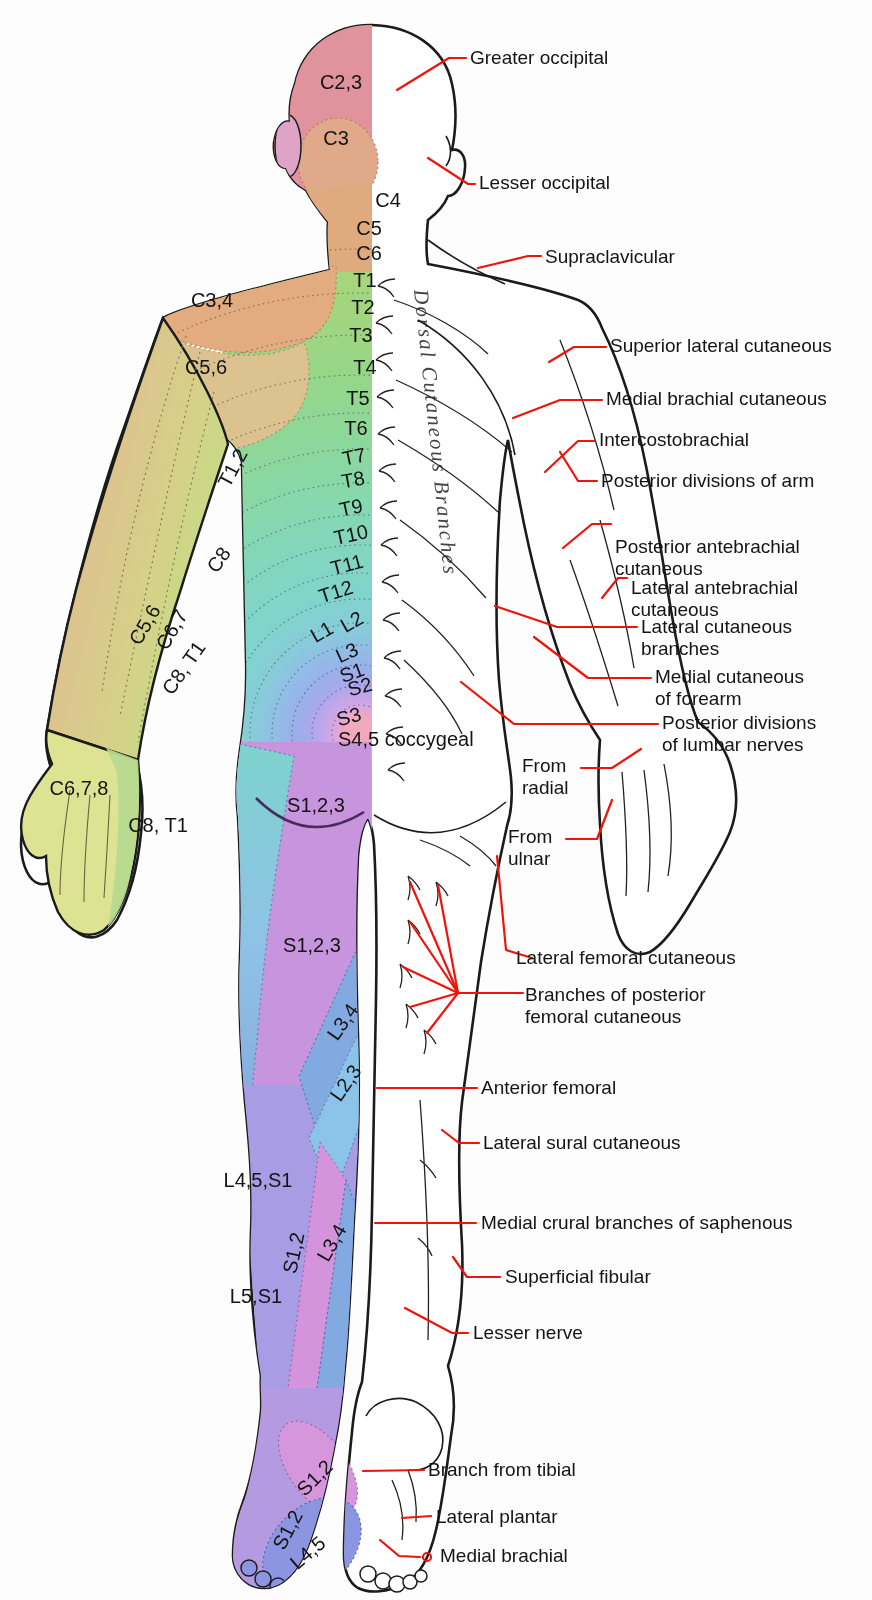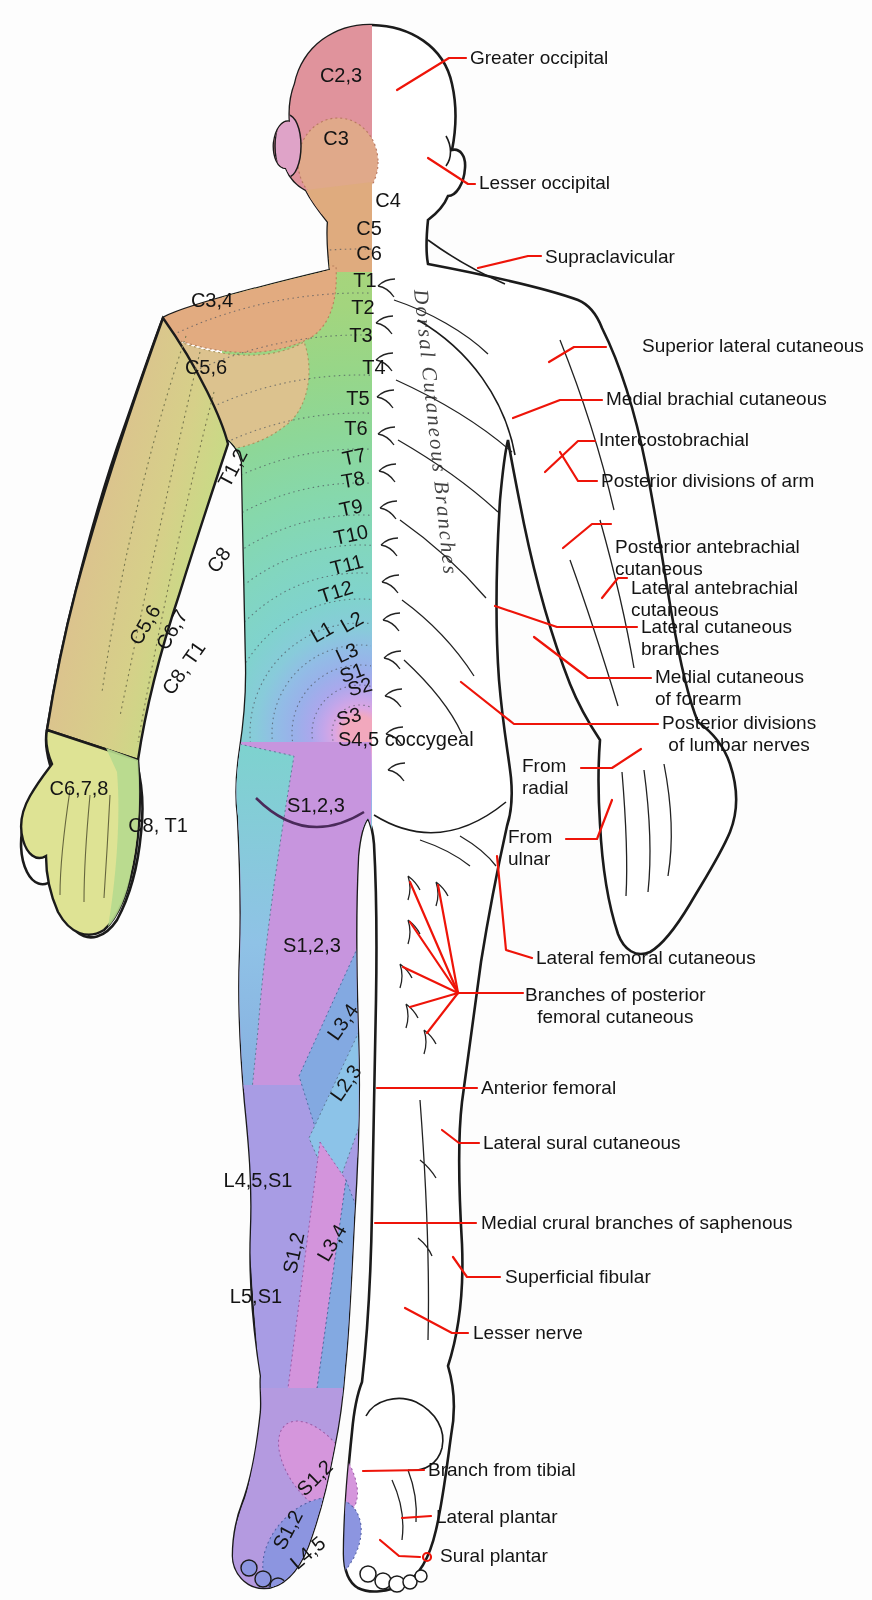--- a/index.html
+++ b/index.html
@@ -2,21 +2,21 @@
 <html><head>
 <meta charset="utf-8">
 <style>
   html,body{margin:0;padding:0;background:#ffffff;}
   #stage{position:relative;width:872px;height:1600px;background:#fdfdfd;overflow:hidden;
          font-family:"Liberation Sans",sans-serif;}
   #stage svg{position:absolute;left:0;top:0;}
   .lbl{position:absolute;font:19px/22px "Liberation Sans",sans-serif;color:#141414;
        white-space:pre-line;}
   .derm{font-size:20px;line-height:21px;}
-  .tc{text-align:center;}
+  .tc{text-align:left;}
   .spinetext{font-family:"Liberation Serif",serif;font-style:italic;font-size:21px;
              letter-spacing:2px;fill:#2a2a2a;opacity:.88;}
 </style>
 </head>
 <body>
 
 <div id="stage">
 <svg width="872" height="1600" viewBox="0 0 872 1600">
   <defs>
     <path id="bodyPath" d="M372,25
@@ -268,29 +268,29 @@
     <polyline points="405,1308 452,1333 468,1333"></polyline>
     <polyline points="363,1471 424,1470"></polyline>
     <polyline points="402,1518 431,1516"></polyline>
     <polyline points="380,1540 399,1556 420,1557"></polyline>
     <circle cx="427" cy="1557" r="4"></circle>
   </g>
 </svg>
 
 <div>
 
-  <div class="lbl derm" style="left:341px;top:75px;transform:translate(-50%,-50%)">C2,3</div>
+  <div class="lbl derm" style="left:341px;top:82px;transform:translate(-50%,-50%)">C2,3</div>
   <div class="lbl derm" style="left:336px;top:138px;transform:translate(-50%,-50%)">C3</div>
   <div class="lbl derm" style="left:388px;top:200px;transform:translate(-50%,-50%)">C4</div>
   <div class="lbl derm" style="left:369px;top:228px;transform:translate(-50%,-50%)">C5</div>
   <div class="lbl derm" style="left:369px;top:253px;transform:translate(-50%,-50%)">C6</div>
   <div class="lbl derm" style="left:365px;top:280px;transform:translate(-50%,-50%)">T1</div>
   <div class="lbl derm" style="left:363px;top:307px;transform:translate(-50%,-50%)">T2</div>
   <div class="lbl derm" style="left:361px;top:335px;transform:translate(-50%,-50%)">T3</div>
-  <div class="lbl derm" style="left:374px;top:367px;transform:translate(-50%,-50%)">T4</div>
+  <div class="lbl derm" style="left:365px;top:367px;transform:translate(-50%,-50%)">T4</div>
   <div class="lbl derm" style="left:358px;top:398px;transform:translate(-50%,-50%)">T5</div>
   <div class="lbl derm" style="left:356px;top:428px;transform:translate(-50%,-50%)">T6</div>
   <div class="lbl derm" style="left:354px;top:457px;transform:translate(-50%,-50%) rotate(-12deg)">T7</div>
   <div class="lbl derm" style="left:353px;top:480px;transform:translate(-50%,-50%) rotate(-10deg)">T8</div>
   <div class="lbl derm" style="left:351px;top:508px;transform:translate(-50%,-50%) rotate(-12deg)">T9</div>
   <div class="lbl derm" style="left:351px;top:535px;transform:translate(-50%,-50%) rotate(-12deg)">T10</div>
   <div class="lbl derm" style="left:347px;top:565px;transform:translate(-50%,-50%) rotate(-15deg)">T11</div>
   <div class="lbl derm" style="left:336px;top:592px;transform:translate(-50%,-50%) rotate(-18deg)">T12</div>
   <div class="lbl derm" style="left:322px;top:632px;transform:translate(-50%,-50%) rotate(-30deg)">L1</div>
   <div class="lbl derm" style="left:352px;top:622px;transform:translate(-50%,-50%) rotate(-30deg)">L2</div>
@@ -316,43 +316,43 @@
   <div class="lbl derm" style="left:294px;top:1253px;transform:translate(-50%,-50%) rotate(-78deg)">S1,2</div>
   <div class="lbl derm" style="left:332px;top:1243px;transform:translate(-50%,-50%) rotate(-60deg)">L3,4</div>
   <div class="lbl derm" style="left:256px;top:1296px;transform:translate(-50%,-50%)">L5,S1</div>
   <div class="lbl derm" style="left:315px;top:1478px;transform:translate(-50%,-50%) rotate(-45deg)">S1,2</div>
   <div class="lbl derm" style="left:288px;top:1530px;transform:translate(-50%,-50%) rotate(-62deg)">S1,2</div>
   <div class="lbl derm" style="left:308px;top:1553px;transform:translate(-50%,-50%) rotate(-40deg)">L4,5</div>
 
   <div class="lbl" style="left:470px;top:47px">Greater occipital</div>
   <div class="lbl" style="left:479px;top:172px">Lesser occipital</div>
   <div class="lbl" style="left:545px;top:246px">Supraclavicular</div>
-  <div class="lbl" style="left:642px;top:335px">Superior lateral cutaneous</div>
+  <div class="lbl" style="left:610px;top:335px">Superior lateral cutaneous</div>
   <div class="lbl" style="left:606px;top:388px">Medial brachial cutaneous</div>
   <div class="lbl" style="left:599px;top:429px">Intercostobrachial</div>
   <div class="lbl" style="left:601px;top:470px">Posterior divisions of arm</div>
   <div class="lbl" style="left:615px;top:536px">Posterior antebrachial
 cutaneous</div>
   <div class="lbl" style="left:631px;top:577px">Lateral antebrachial
 cutaneous</div>
   <div class="lbl" style="left:641px;top:616px">Lateral cutaneous
 branches</div>
   <div class="lbl" style="left:655px;top:666px">Medial cutaneous
 of forearm</div>
   <div class="lbl tc" style="left:662px;top:712px">Posterior divisions
 of lumbar nerves</div>
   <div class="lbl" style="left:522px;top:755px">From
 radial</div>
   <div class="lbl" style="left:508px;top:826px">From
 ulnar</div>
-  <div class="lbl" style="left:536px;top:947px">Lateral femoral cutaneous</div>
+  <div class="lbl" style="left:516px;top:947px">Lateral femoral cutaneous</div>
   <div class="lbl tc" style="left:525px;top:984px">Branches of posterior
 femoral cutaneous</div>
   <div class="lbl" style="left:481px;top:1077px">Anterior femoral</div>
   <div class="lbl" style="left:483px;top:1132px">Lateral sural cutaneous</div>
   <div class="lbl" style="left:481px;top:1212px">Medial crural branches of saphenous</div>
   <div class="lbl" style="left:505px;top:1266px">Superficial fibular</div>
   <div class="lbl" style="left:473px;top:1322px">Lesser nerve</div>
   <div class="lbl" style="left:428px;top:1459px">Branch from tibial</div>
   <div class="lbl" style="left:436px;top:1506px">Lateral plantar</div>
-  <div class="lbl" style="left:440px;top:1545px">Sural plantar</div>
+  <div class="lbl" style="left:440px;top:1545px">Medial brachial</div>
 </div>
 </div>
 
 </body></html>

